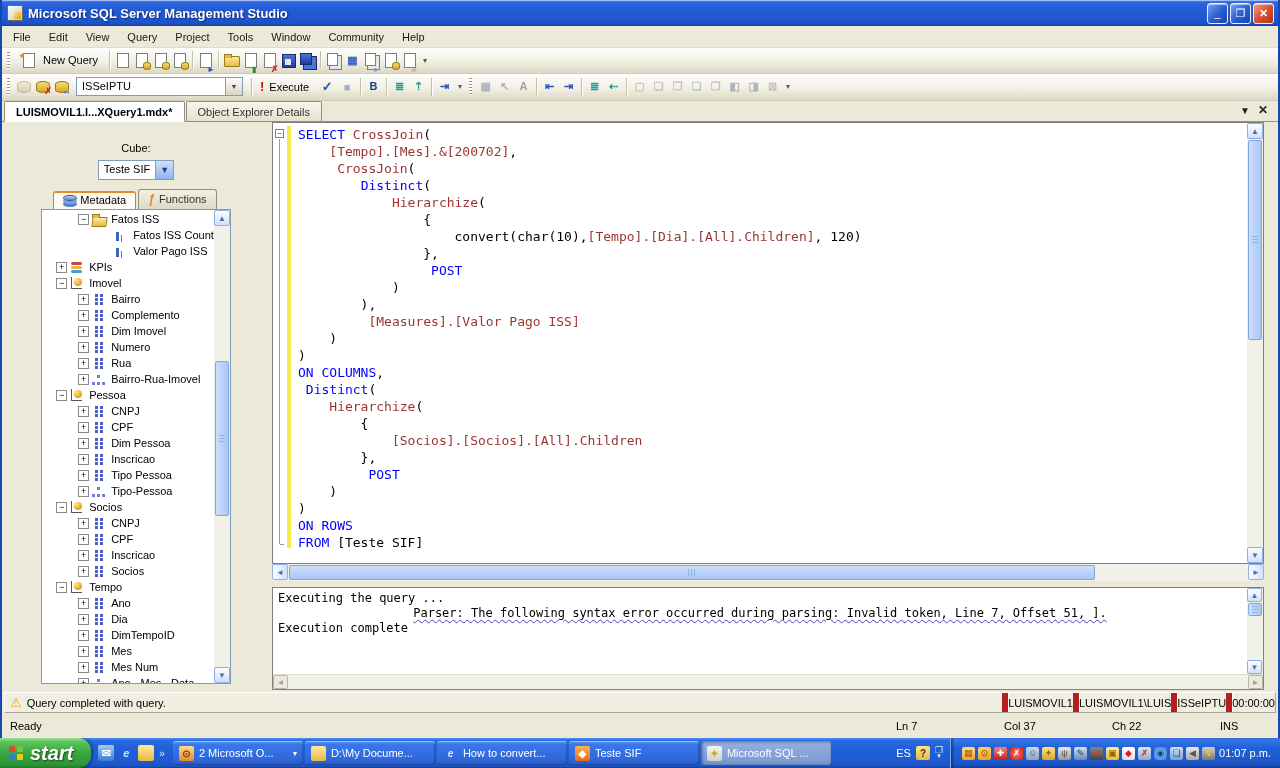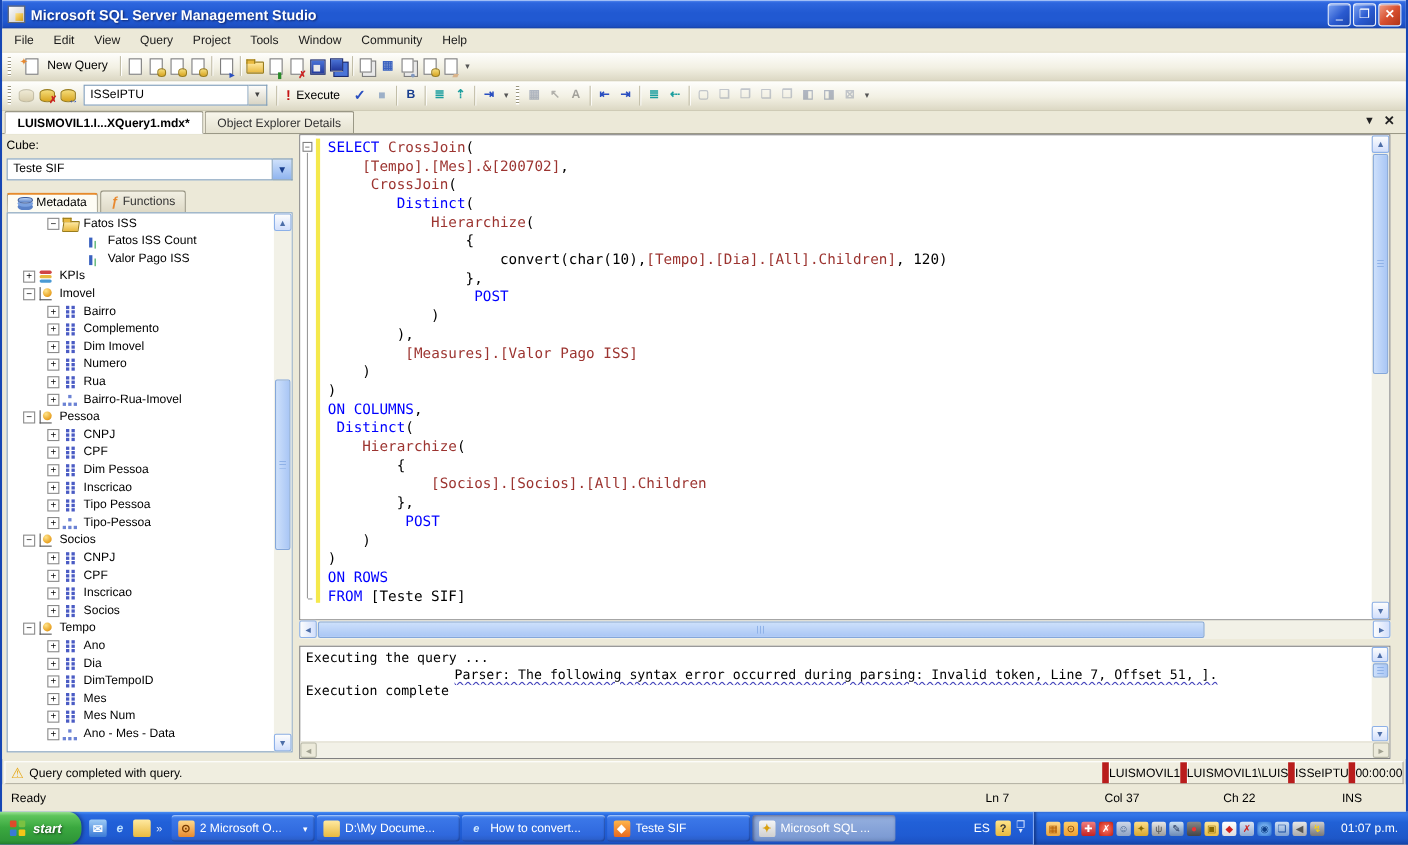--- a/index.html
+++ b/index.html
@@ -57,21 +57,21 @@
 
   
   .tabstrip { height:21px; flex:none; display:flex; align-items:flex-end; background:#ece9d8; padding:0 2px; border-bottom:1px solid #928f7e; }
   .dtab { height:20px; display:flex; align-items:center; padding:0 11px; font-size:11px; border:1px solid #928f7e; border-bottom:none; border-radius:2px 2px 0 0; margin-right:1px; background:linear-gradient(#f8f6ec,#e4e1cf); color:#333; }
   .dtab.active { background:#fff; font-weight:bold; color:#000; height:21px; margin-bottom:-1px; border-bottom:1px solid #fff; }
   .tsbtns { margin-left:auto; display:flex; align-items:center; gap:8px; padding:0 8px 4px 0; color:#222; }
   .tsbtns span { font-size:10px; }
 
   
   .main { flex:1; display:flex; min-height:0; background:#ece9d8; }
-  .leftpanel { width:266px; flex:none; display:flex; flex-direction:column; padding:4px 2px 6px 4px; min-height:0; }
+  .leftpanel { width:266px; flex:none; display:flex; flex-direction:column; padding:20px 2px 6px 4px; min-height:0;align-items:center; }
   .cubelabel { font-size:11px; height:16px; }
   .xpcombo { display:flex; margin-top:2px; }
   .xpfield { flex:1; height:20px; background:#fff; border:1px solid #7f9db9; font-size:11px; padding:2px 5px; }
   .xpbtn { width:18px; height:20px; border:1px solid #7f9db9; border-left:none; background:linear-gradient(#cfe1fb,#8fb4ef); color:#1a3f8f; font-size:9px; display:flex; align-items:center; justify-content:center; }
   .mtabs { display:flex; align-items:flex-end; margin-top:7px; height:22px; }
   .mtab { display:flex; align-items:center; gap:4px; padding:2px 9px 3px; font-size:11px; border:1px solid #928f7e; border-bottom:none; border-radius:3px 3px 0 0; background:linear-gradient(#f2f0e4,#ddd9c6); margin-right:2px; color:#333; }
   .mtab.active { background:#fdfcf4; border-top:2px solid #e68b2c; padding-top:1px; color:#000; }
   .mdicon { width:13px; height:11px; position:relative; }
   .mdicon::before { content:""; position:absolute; left:0; top:0; width:12px; height:4px; background:linear-gradient(#bcd4f6,#5a82c8); border:1px solid #3a5a9a; border-radius:50%/60%; box-shadow:0 3px 0 #7ba2e0, 0 6px 0 #5a82c8; }
   .fnicon { color:#e8892f; font-weight:bold; font-style:italic; font-size:12px; }
@@ -137,40 +137,40 @@
   .qcell { display:flex; align-items:center; padding:0 0; border-left:6px solid #b91c1c; box-shadow:inset 1px 0 0 #fff; }
   .ready { height:25px; flex:none; display:flex; align-items:center; background:#ece9d8; font-size:11px; padding:0 8px; }
   .rcells { margin-left:auto; display:flex; }
   .rcell { width:108px; }
   .rcell.last { width:50px; }
 
   
   .taskbar { height:30px; flex:none; display:flex; align-items:stretch; background:linear-gradient(180deg,#4a90f5 0%,#2a6ae0 9%,#2160d8 32%,#1f5bd2 72%,#1c52c4 94%,#143d9e 100%); overflow:hidden; }
   .start { display:flex; align-items:center; gap:6px; padding:0 18px 0 9px; flex:none;
     background:linear-gradient(180deg,#9be294 0%,#5ec45c 12%,#3aa83f 48%,#2f9638 88%,#1f7a2a 100%);
-    border-radius:0 13px 13px 0; box-shadow:1px 0 4px rgba(0,0,20,.5); color:#fff; font-size:12px; font-weight:bold; font-style:italic; text-shadow:1px 1px 2px rgba(0,0,0,.55); }
+    border-radius:0 13px 13px 0; box-shadow:1px 0 4px rgba(0,0,20,.5); color:#fff; font-size:20px; font-weight:bold; font-style:italic; text-shadow:1px 1px 2px rgba(0,0,0,.55); }
   .flag { width:15px; height:14px; position:relative; flex:none; }
   .flag::before { content:""; position:absolute; left:0; top:0; width:6px; height:6px; background:#e04a2a; border-radius:1px; box-shadow:8px 0 0 #7ac142, 0 8px 0 #3a7ad6, 8px 8px 0 #f5c518; }
   .ql { display:flex; align-items:center; gap:4px; padding:0 7px; flex:none; }
   .qlicon { width:16px; height:16px; border-radius:2px; display:flex; align-items:center; justify-content:center; font-size:11px; font-weight:bold; }
   .more { color:#dce8ff; font-size:10px; margin-left:1px; }
   .tkbtns { flex:1; display:flex; align-items:stretch; min-width:0; padding-right:4px; }
   .tkb { flex:0 1 130px; min-width:0; display:flex; align-items:center; gap:5px; margin:3px 1px; padding:0 6px; border-radius:3px; color:#fff; font-size:11px; white-space:nowrap; overflow:hidden;
     background:linear-gradient(180deg,#5b97f5,#3b77e8 14%,#2f68dd 75%,#2a5cc4); box-shadow:inset 0 1px 0 rgba(255,255,255,.4), inset -1px -1px 1px rgba(0,0,30,.25); }
   .tkb.act { background:linear-gradient(180deg,#b6c9ee,#93aede 12%,#7e9cd4 80%,#7390c6); box-shadow:inset 1px 1px 3px rgba(0,0,40,.5); }
   .tki { width:15px; height:15px; border-radius:2px; flex:none; display:flex; align-items:center; justify-content:center; font-size:10px; font-weight:bold; }
   .tkt { overflow:hidden; text-overflow:ellipsis; }
   .tkdd { margin-left:auto; font-size:8px; flex:none; }
   .lang { display:flex; align-items:center; gap:5px; padding:0 7px; color:#fff; font-size:11px; flex:none;text-align:center; }
   .langic { width:14px; height:14px; border-radius:2px; background:linear-gradient(#ffe48a,#e8b93f); color:#333; font-size:10px; font-weight:bold; display:flex; align-items:center; justify-content:center; }
   .langwin { color:#dce8ff; font-size:9px; display:flex; flex-direction:column; align-items:center; line-height:6px; }
   .tray { display:flex; align-items:center; gap:3px; padding:0 9px 0 11px; flex:none;
     background:linear-gradient(180deg,#3a7ef0 0%,#2161d6 32%,#1e57c8 80%,#1646ac 100%); border-left:1px solid #7ea6f0; box-shadow:inset 2px 0 2px rgba(10,30,90,.5); }
   .trayicon { width:13px; height:13px; border-radius:2px; display:flex; align-items:center; justify-content:center; font-size:9px; line-height:13px; flex:none; }
-  .clock { color:#fff; font-size:11px; margin-left:12px; }
+  .clock { color:#fff; font-size:11px; margin-left:1px; }
 </style>
 </head>
 <body>
 
 <div class="screen">
   <div class="app">
 
     <div class="titlebar">
       <span class="appicon"></span>
       <span class="title">Microsoft SQL Server Management Studio</span>

